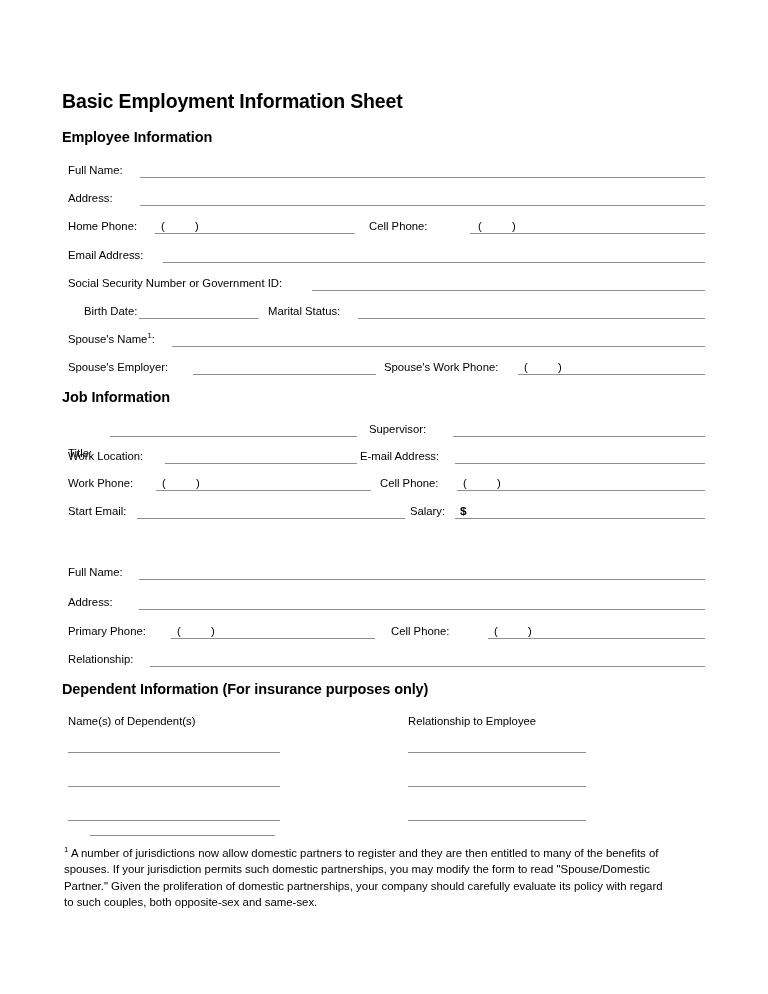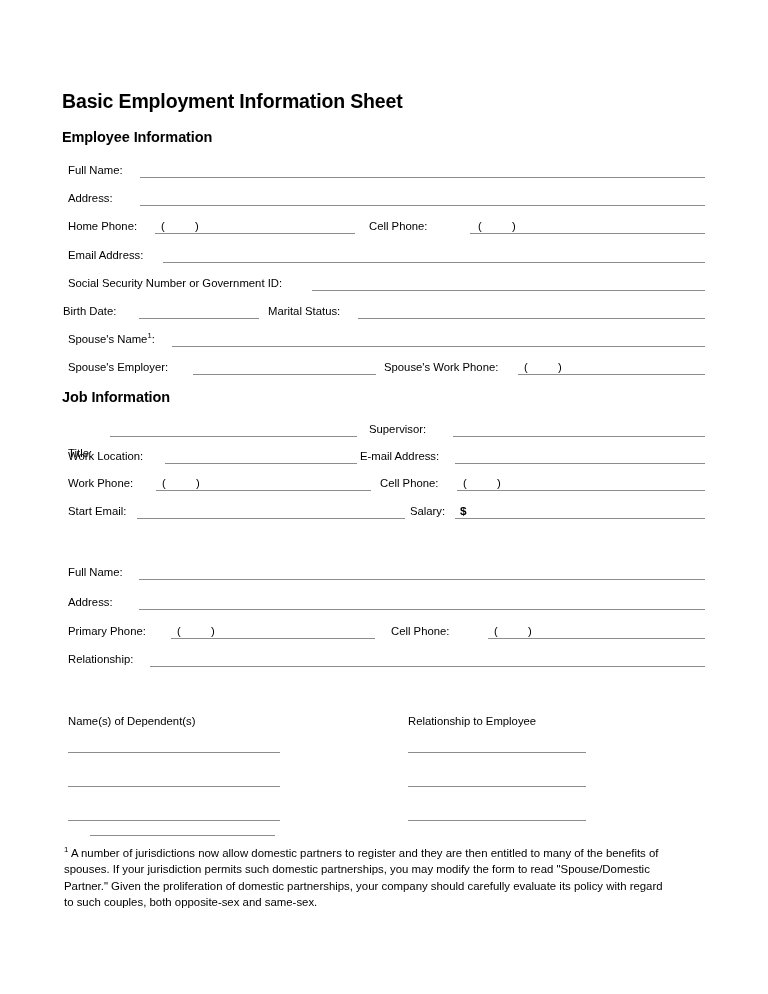--- a/index.html
+++ b/index.html
@@ -143,21 +143,21 @@
     <span class="lbl" style="left:68px;">Email Address:</span>
     <span class="rule" style="left:163px; width:542px;"></span>
   </div>
 
   <div class="row" style="top:273px;">
     <span class="lbl" style="left:68px;">Social Security Number or Government ID:</span>
     <span class="rule" style="left:312px; width:393px;"></span>
   </div>
 
   <div class="row" style="top:301px;">
-    <span class="lbl" style="left:63px;">Birth Date:</span>
+    <span class="lbl" style="left:84px;">Birth Date:</span>
     <span class="rule" style="left:139px; width:120px;"></span>
     <span class="lbl" style="left:268px;">Marital Status:</span>
     <span class="rule" style="left:358px; width:347px;"></span>
   </div>
 
   <div class="row" style="top:329px;">
     <span class="lbl" style="left:68px;"><span>Spouse's Name</span><span class="sup">1</span><span>:</span></span>
     <span class="rule" style="left:172px; width:533px;"></span>
   </div>
 
@@ -225,20 +225,21 @@
     <span class="paren" style="left:494px;">(</span>
     <span class="paren" style="left:528px;">)</span>
     <span class="rule" style="left:488px; width:217px;"></span>
   </div>
 
   <div class="row" style="top:649px;">
     <span class="lbl" style="left:68px;">Relationship:</span>
     <span class="rule" style="left:150px; width:555px;"></span>
   </div>
 
+  <div class="section-heading" style="top:681px;">Dependent Information (For insurance purposes only)</div>
 
   <div class="dep-head" style="left:68px; top:715px;">Name(s) of Dependent(s)</div>
   <div class="dep-head" style="left:408px; top:715px;">Relationship to Employee</div>
 
   <span class="dep-rule" style="left:68px;  top:752px; width:212px;"></span>
   <span class="dep-rule" style="left:408px; top:752px; width:178px;"></span>
 
   <span class="dep-rule" style="left:68px;  top:786px; width:212px;"></span>
   <span class="dep-rule" style="left:408px; top:786px; width:178px;"></span>
 

